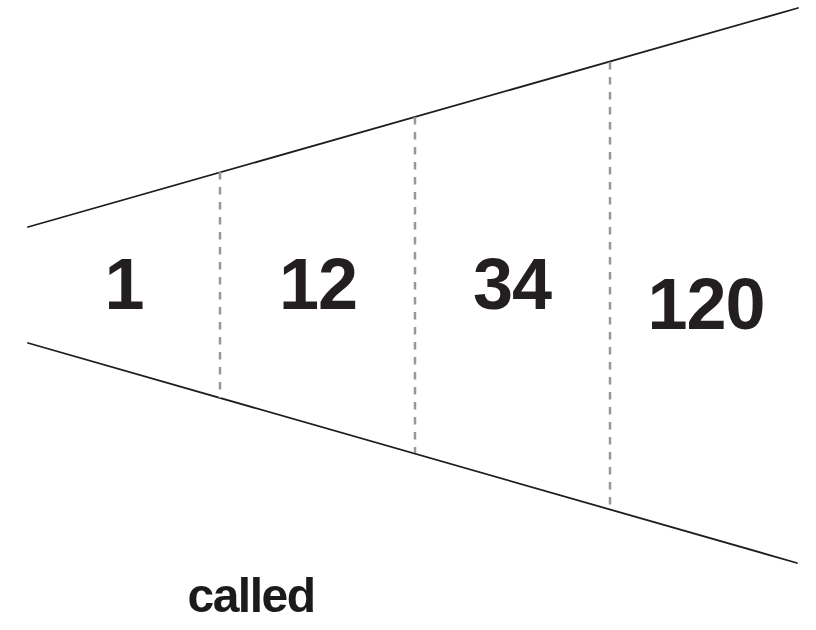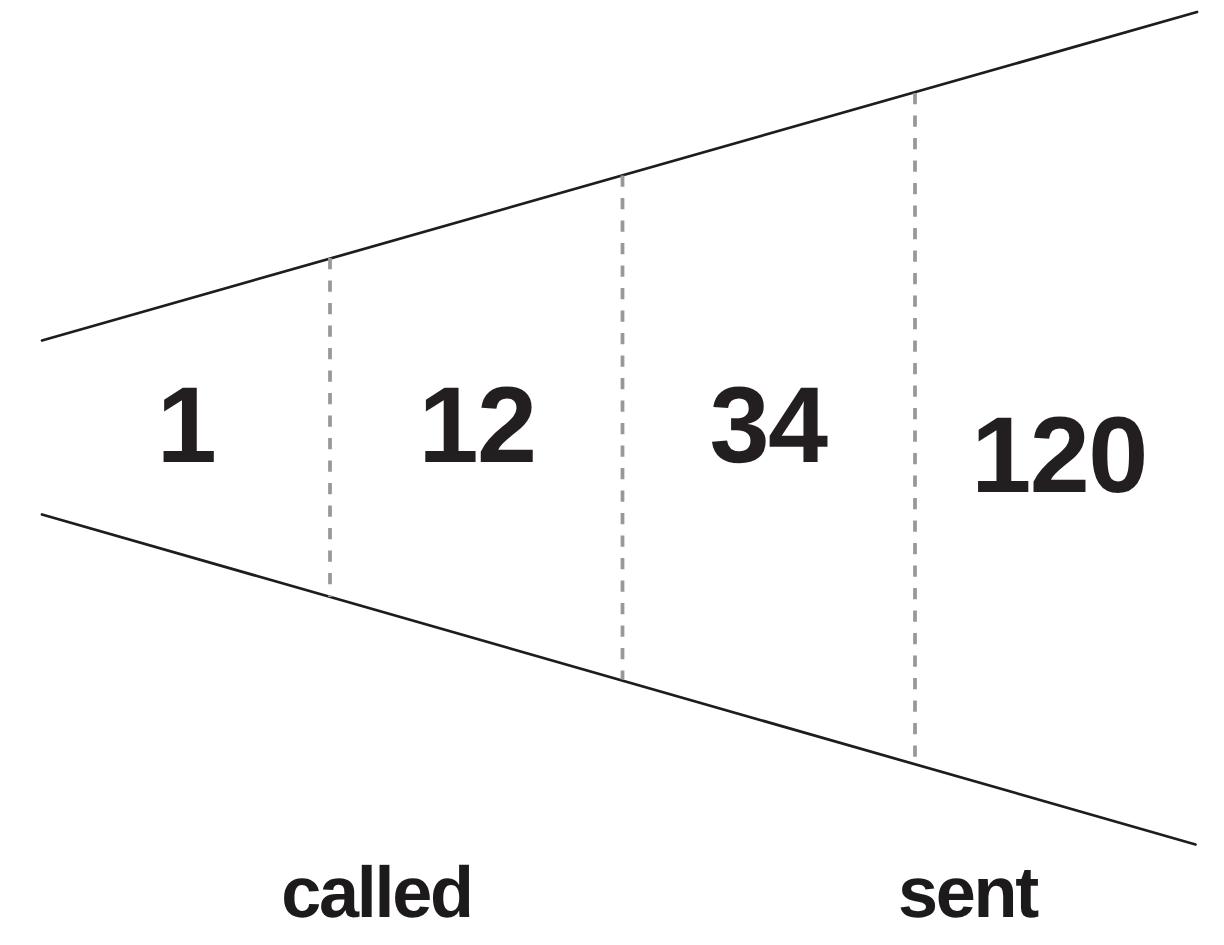--- a/index.html
+++ b/index.html
@@ -54,15 +54,14 @@
     <line x1="415" y1="117" x2="415" y2="453" stroke="#989898" stroke-width="2.5" stroke-dasharray="7.5 7.5"></line>
     <line x1="610" y1="62" x2="610" y2="508" stroke="#989898" stroke-width="2.5" stroke-dasharray="7.5 7.5"></line>
   </svg>
 
   <div class="num" style="left:124px; top:284px;">1</div>
   <div class="num" style="left:318px; top:284px;">12</div>
   <div class="num" style="left:512px; top:284px;">34</div>
   <div class="num" style="left:706px; top:284px;margin-top:20px;">120</div>
 
   <div class="stage-label" style="left:207px;margin-left:44px;">called</div>
-  <div class="stage-label" style="left:645px;">sent</div>
 
 </div>
 
 </body></html>

